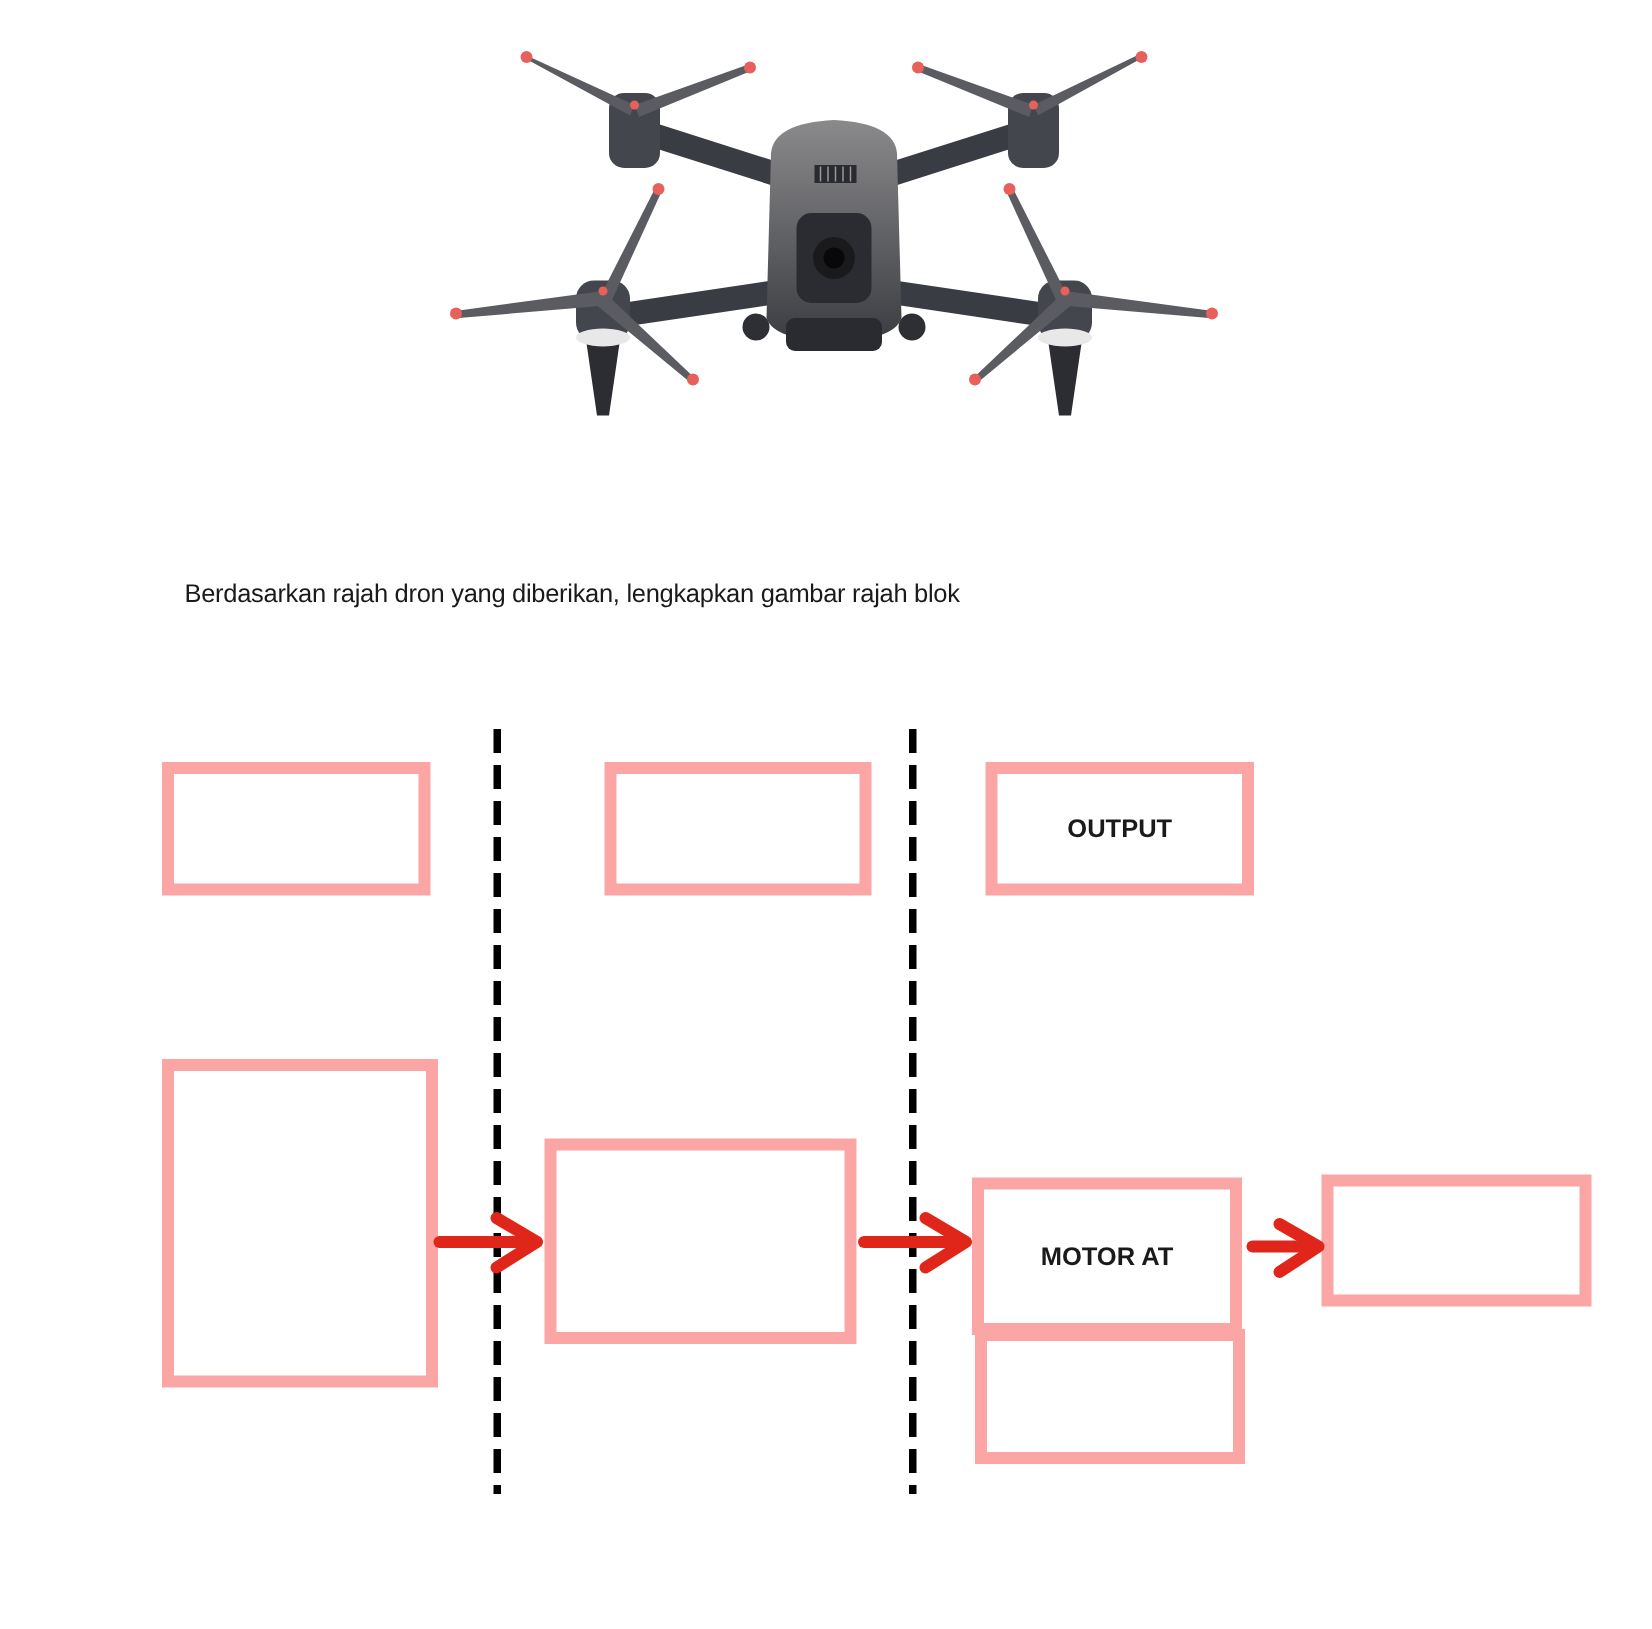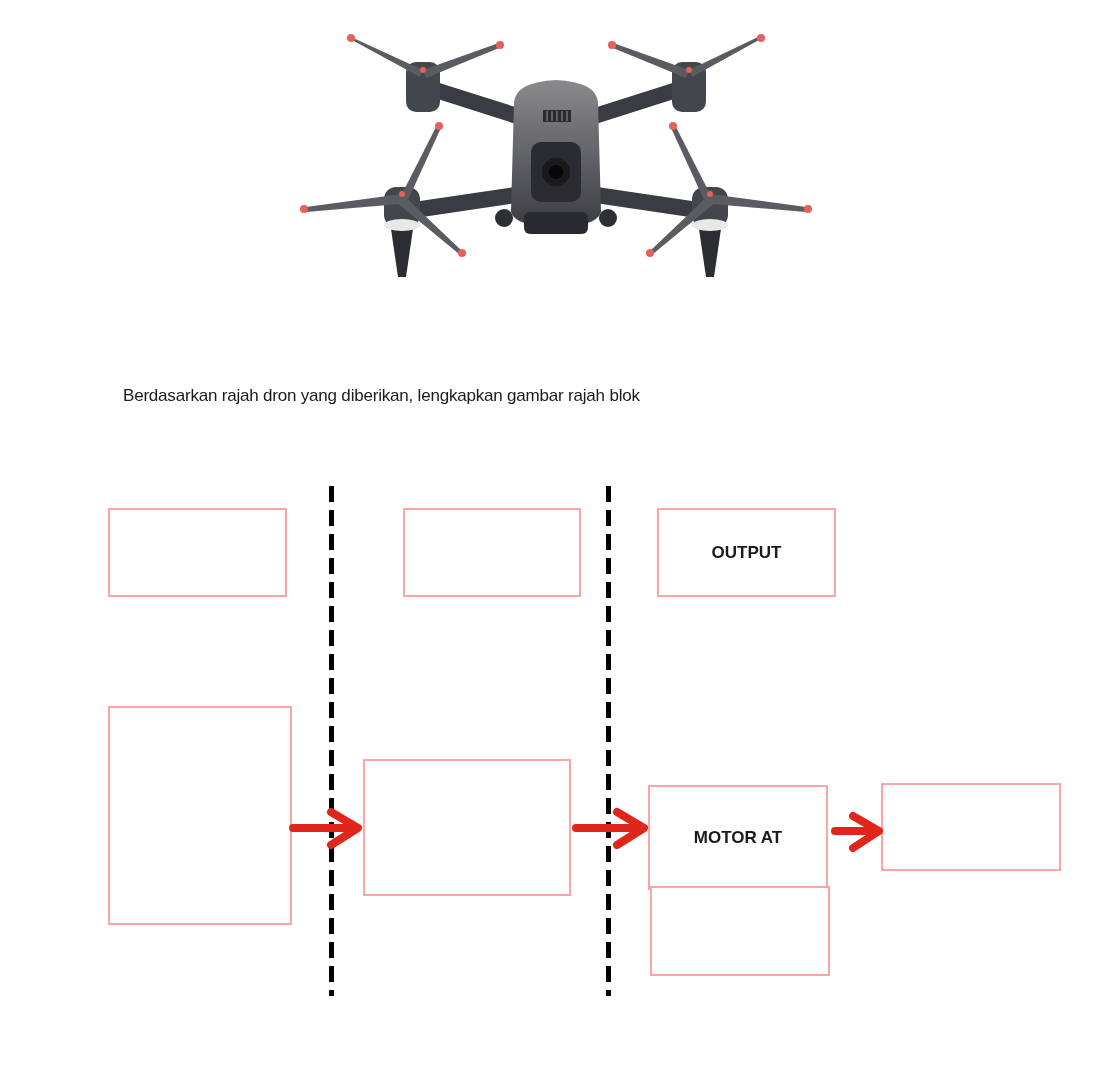--- a/index.html
+++ b/index.html
@@ -1,20 +1,20 @@
 <!DOCTYPE html>
 <html><head>
 <meta charset="utf-8">
 <style>
   html, body { margin: 0; padding: 0; background: #ffffff; }
   body { width: 1101px; height: 1086px; position: relative; overflow: hidden; font-family: "Liberation Sans", sans-serif; }
   .abs { position: absolute; }
   #drone { left: 296px; top: 22px; width: 520px; height: 270px; }
   .instruction { left: 113px; top: 386px; font-size: 17px; color: #1a1a1a; letter-spacing: -0.2px; white-space: nowrap; margin-left: 10px; }
-  .box { position: absolute; box-sizing: border-box; border: 2px solid #fca5a5; background: #fff; display: flex; align-items: center; justify-content: center; font-weight: bold; font-size: 17px; color: #1a1a1a; }
+  .box { position: absolute; box-sizing: border-box; border: 8px solid #fca5a5; background: #fff; display: flex; align-items: center; justify-content: center; font-weight: bold; font-size: 17px; color: #1a1a1a; }
   .dash { position: absolute; width: 5px; background: repeating-linear-gradient(to bottom, #000 0, #000 16px, transparent 16px, transparent 24px); }
   svg.arrows { position: absolute; left: 0; top: 0; }
 </style>
 </head>
 <body>
 
 <svg id="drone" class="abs" viewBox="0 0 520 270">
   <defs>
     <linearGradient id="bodyg" x1="0" y1="0" x2="0" y2="1">
       <stop offset="0" stop-color="#8a8a8c"></stop>

